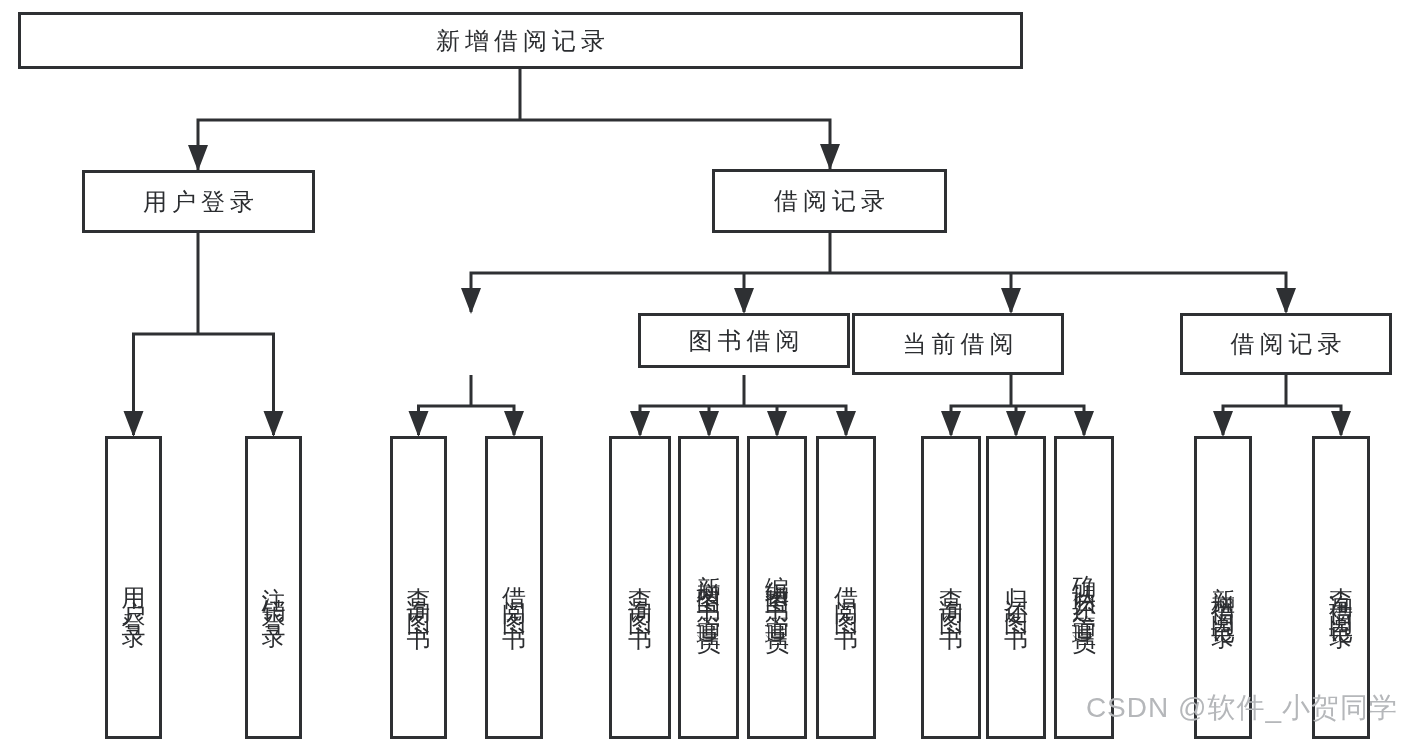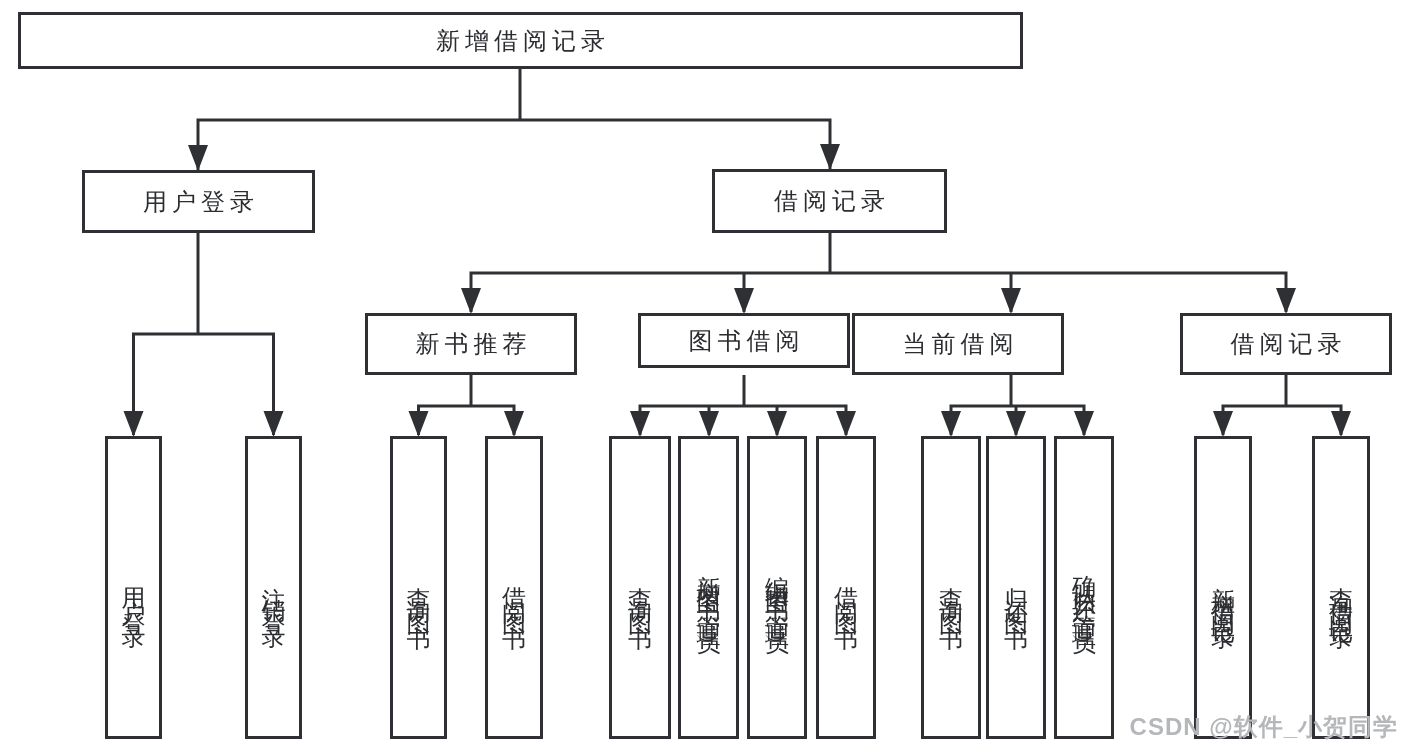--- a/index.html
+++ b/index.html
@@ -51,26 +51,25 @@
     letter-spacing: 8px;
     margin-bottom: -8px;
   }
   .box.v.wide .lbl {
     letter-spacing: 13px;
     margin-bottom: -13px;
   }
   .watermark {
     position: absolute;
     right: 7px;
-    bottom: 4px;
-    font-size: 24px;
+    bottom: 20px;
+    font-size: 28px;
     letter-spacing: 1px;
     color: #b5b7ba;
     white-space: nowrap;
-    font-weight: bold;
   }
 </style>
 </head>
 <body>
 
 <div class="stage">
 
   <svg class="connectors" viewBox="0 0 1405 747">
     <path class="ln" d="
       M198 171 L198 120 L830 120 L830 170 M520 68 L520 120
@@ -106,23 +105,20 @@
     <span class="lbl">新增借阅记录</span>
   </div>
 
   <div class="box h" style="left:82px; top:170px; width:233px; height:63px">
     <span class="lbl">用户登录</span>
   </div>
   <div class="box h" style="left:712px; top:169px; width:235px; height:64px">
     <span class="lbl">借阅记录</span>
   </div>
 
-  <div class="box h" style="left:365px; top:313px; width:212px; height:62px">
-    <span class="lbl">新书推荐</span>
-  </div>
   <div class="box h" style="left:638px; top:313px; width:212px; height:55px">
     <span class="lbl">图书借阅</span>
   </div>
   <div class="box h" style="left:852px; top:313px; width:212px; height:62px">
     <span class="lbl">当前借阅</span>
   </div>
   <div class="box h" style="left:1180px; top:313px; width:212px; height:62px">
     <span class="lbl">借阅记录</span>
   </div>
 

